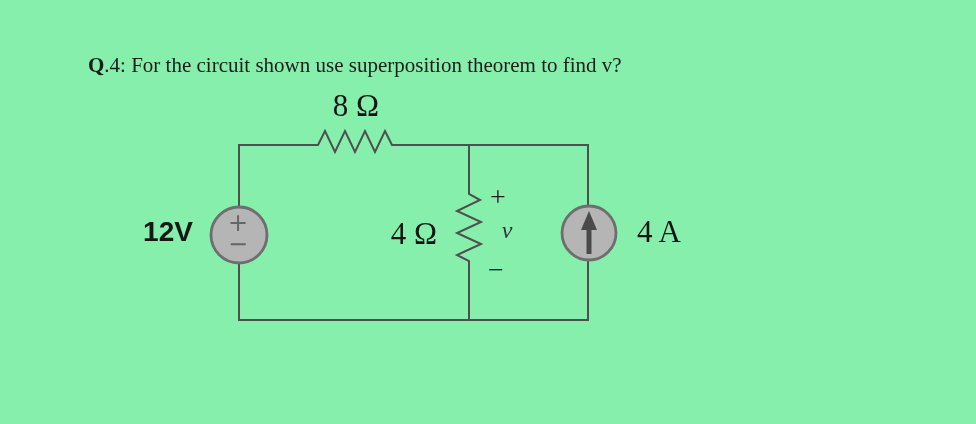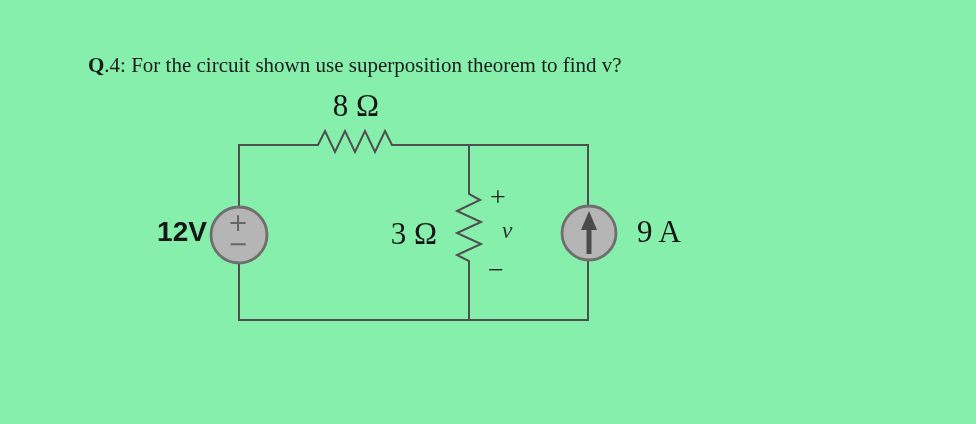--- a/index.html
+++ b/index.html
@@ -27,21 +27,20 @@
     color: #161616;
     line-height: 1;
     text-align: right;
   }
   .lbl-serif-big { font-family: "Liberation Serif", serif; font-size: 31px; }
   .lbl-12v {
     font-family: "Liberation Sans", sans-serif;
     font-size: 28px;
     font-weight: 600;
     color: #171717;
-    margin-left: 14px;
   }
   .lbl-sign { font-family: "Liberation Serif", serif; font-size: 28px; color: #1f1f1f; }
   .lbl-v { font-family: "Liberation Serif", serif; font-style: italic; font-size: 24px; color: #333333; }
   .src-sign {
     font-family: "DejaVu Sans", sans-serif;
     font-size: 24px;
     color: #656565;
   }
   svg.circuit { position: absolute; left: 0; top: 0; }
   .wire { stroke: #4f4f4f; stroke-width: 2; fill: none; stroke-linecap: square; }
@@ -80,21 +79,21 @@
     <polygon class="arrow-head" points="589,211 581,230 597,230"></polygon>
   </svg>
 
   <span class="label src-sign" style="left:238px; top:223px;">+</span>
   <span class="label src-sign" style="left:238px; top:244px;">−</span>
 
   <span class="label lbl-serif-big" style="left:356px; top:105px;">8 Ω</span>
 
   <span class="label lbl-12v" style="left:168px; top:232px;">12V</span>
 
-  <span class="label lbl-serif-big" style="left:414px; top:233px;">3 Ω</span>
+  <span class="label lbl-serif-big" style="left:414px; top:233px;">4 Ω</span>
 
-  <span class="label lbl-serif-big" style="left:659px; top:231px;">9 A</span>
+  <span class="label lbl-serif-big" style="left:659px; top:231px;">4 A</span>
 
   <span class="label lbl-sign" style="left:498px; top:197px;">+</span>
   <span class="label lbl-v" style="left:507px; top:230px;">v</span>
   <span class="label lbl-sign" style="left:496px; top:270px;">−</span>
 
 </div>
 
 </body></html>

